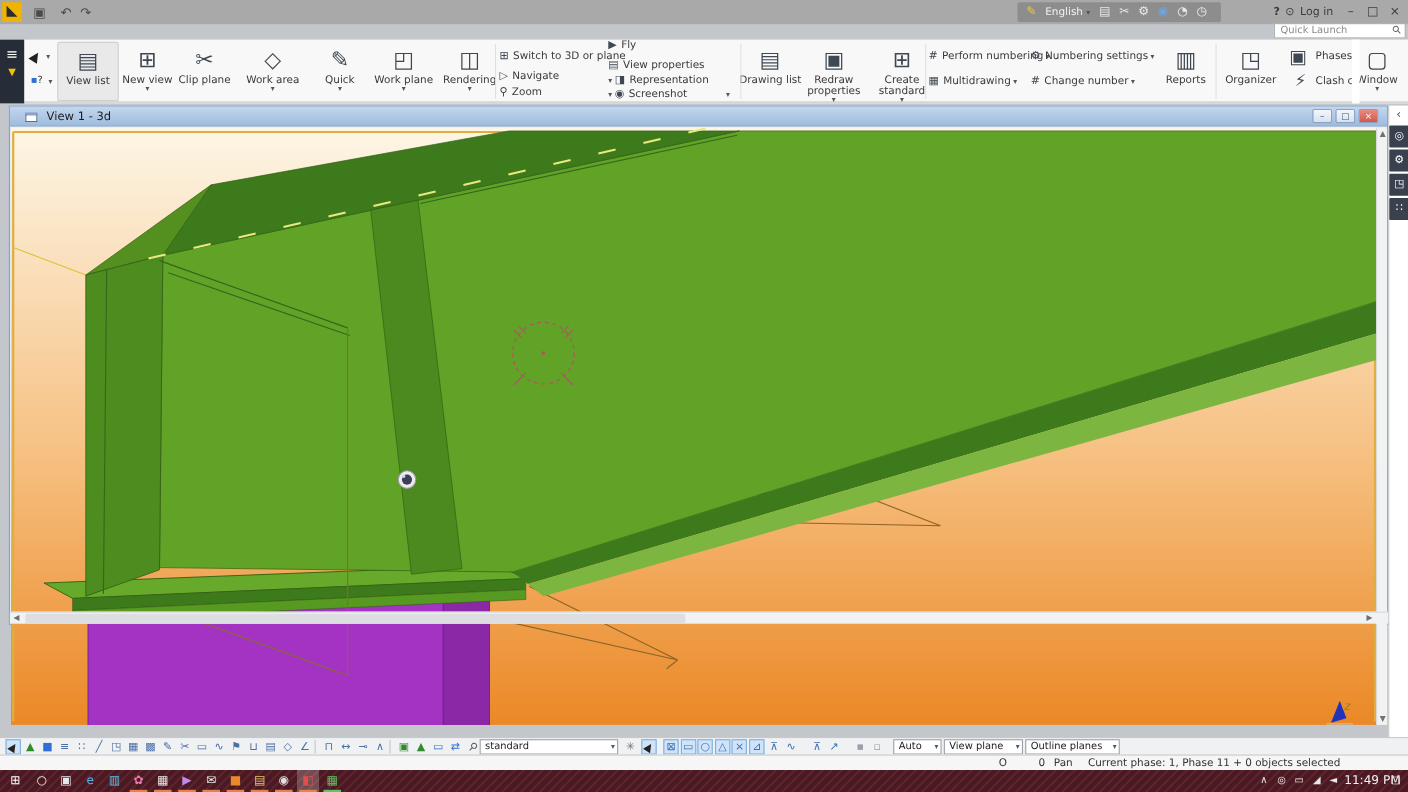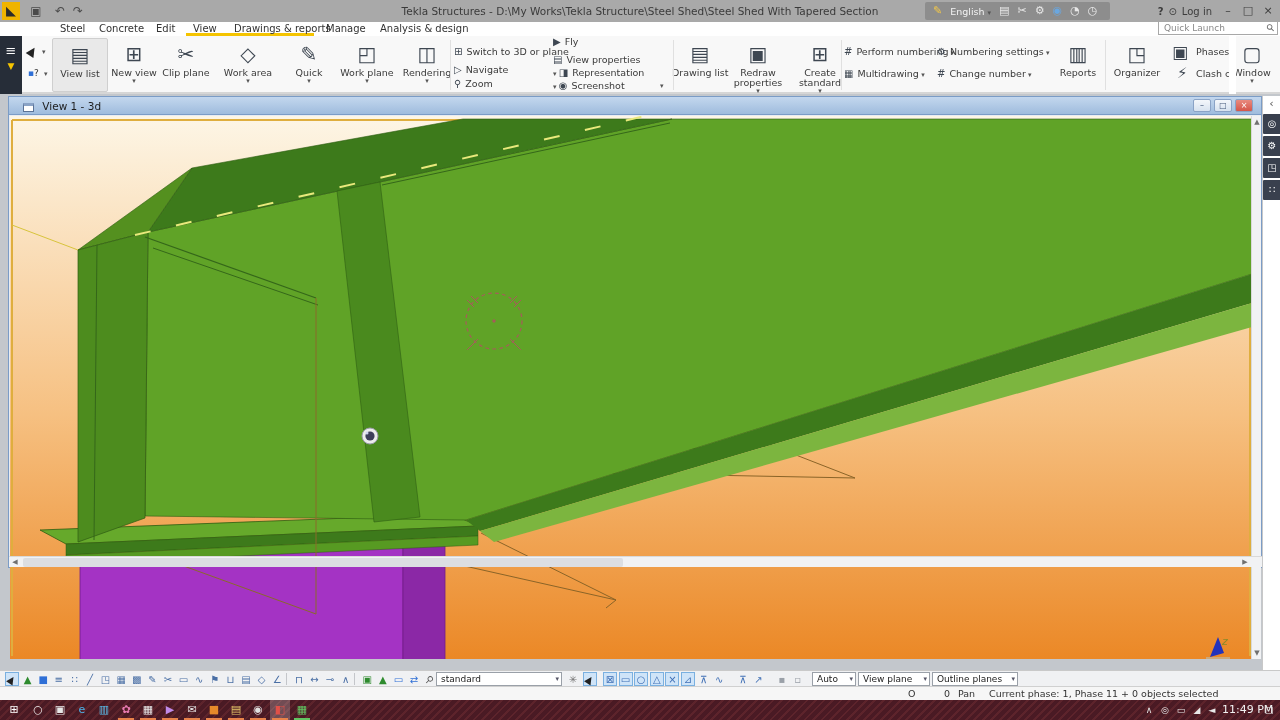--- a/index.html
+++ b/index.html
@@ -109,21 +109,20 @@
 </head>
 <body>
 
 <div id="app">
 
   <div id="titlebar">
     <div id="tekla-logo">◣</div>
     <span class="tb-ico" style="left:28px;width:16px;">▣</span>
     <span class="tb-ico" style="left:52px;width:16px;">↶</span>
     <span class="tb-ico" style="left:70px;width:16px;">↷</span>
-    <div id="main-title">Tekla Structures - D:\My Works\Tekla Structure\Steel Shed\Steel Shed With Tapered Section</div>
     <div id="tray">
       <span class="t-ico" style="color:#f0c64a;">✎</span>
       <span class="lang"><span>English</span> <span class="car-inline">▾</span></span>
       <span class="t-ico">▤</span>
       <span class="t-ico">✂</span>
       <span class="t-ico">⚙</span>
       <span class="t-ico" style="color:#6aa7e0;">◉</span>
       <span class="t-ico">◔</span>
       <span class="t-ico">◷</span>
     </div>
@@ -132,30 +131,20 @@
       <span>⊙</span>
       <span>Log in</span>
     </div>
     <div id="win-btns">
       <span>–</span>
       <span>□</span>
       <span>×</span>
     </div>
   </div>
 
-  <div id="tabrow">
-    <div id="tab-underline" style="left: 186px; width: 128px;"></div>
-  <div class="ribbon-tab" style="left: 60px;">Steel</div>
-      <div class="ribbon-tab" style="left: 99px;">Concrete</div>
-      <div class="ribbon-tab" style="left: 156px;">Edit</div>
-      <div class="ribbon-tab" style="left: 193px;">View</div>
-      <div class="ribbon-tab" style="left: 234px;">Drawings &amp; reports</div>
-      <div class="ribbon-tab" style="left: 326px;">Manage</div>
-      <div class="ribbon-tab" style="left: 380px;">Analysis &amp; design</div>
-    </div>
   <div id="quick-launch">
     <span>Quick Launch</span>
     <span class="mag">⚲</span>
   </div>
 
   <div id="ribbon">
     <div id="file-btn">
       <span class="bars">≡</span>
       <span class="car">▼</span>
     </div>

